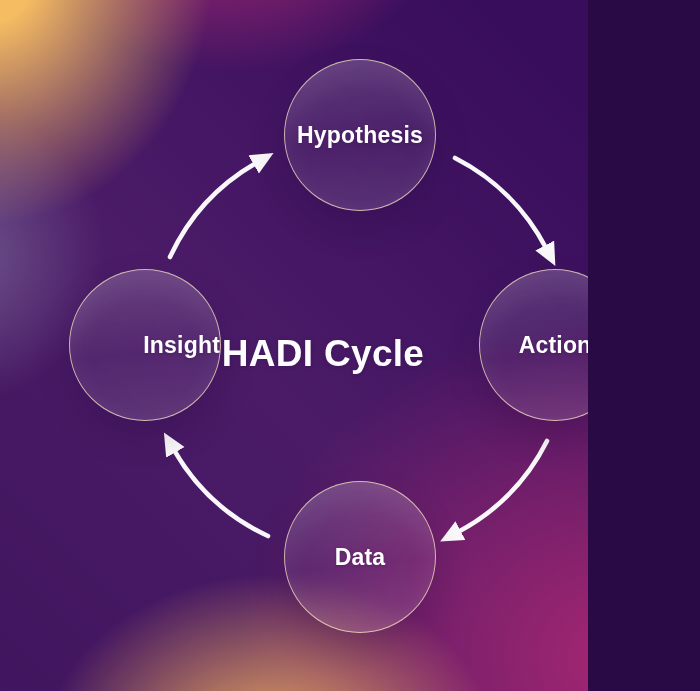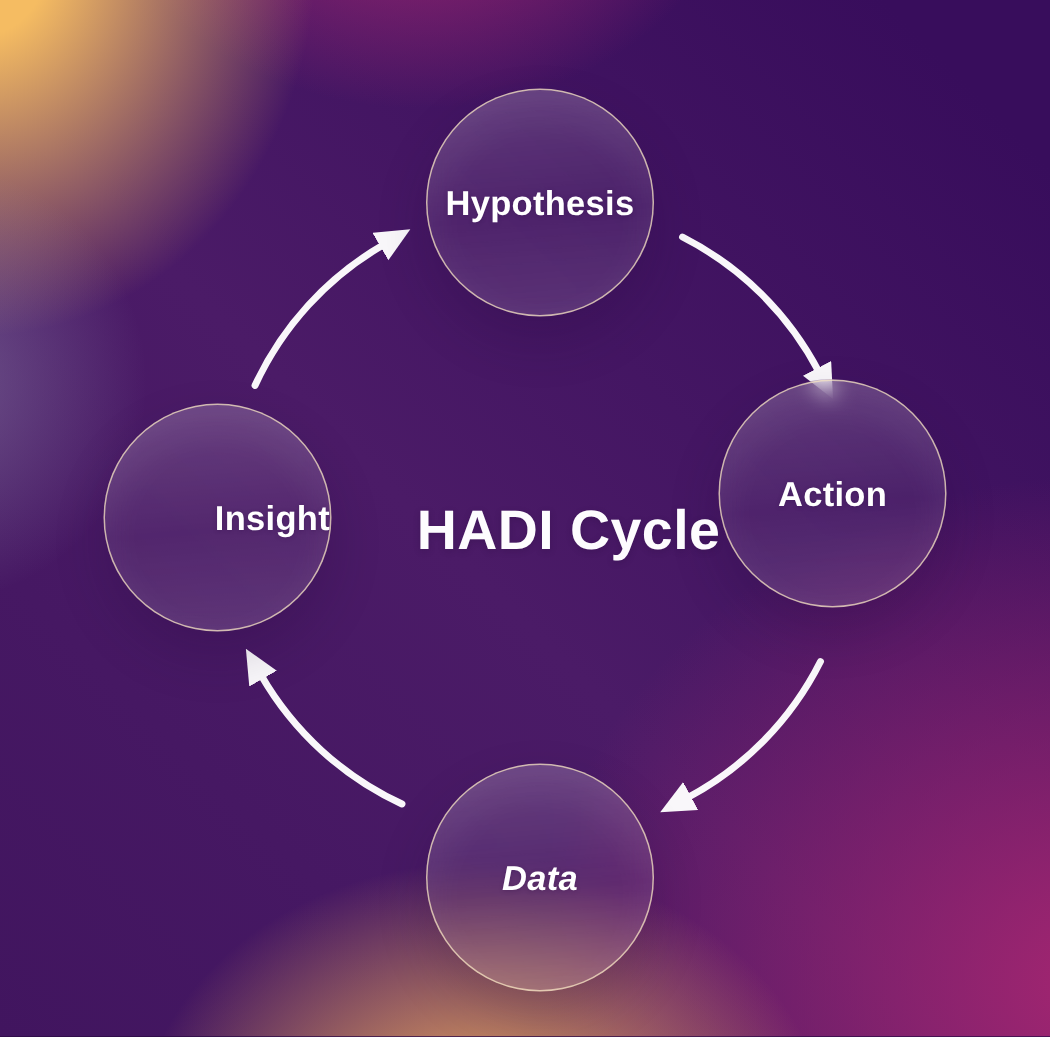--- a/index.html
+++ b/index.html
@@ -1,18 +1,18 @@
 <!DOCTYPE html>
 <html><head>
 <meta charset="utf-8">
 <style>
   html, body { margin: 0; padding: 0; background: #2a0a45; }
   .stage {
     position: relative;
-    width: 700px;
+    width: 588px;
     height: 691px;
     overflow: hidden;
     font-family: "Liberation Sans", "DejaVu Sans", sans-serif;
     background:
       radial-gradient(circle 210px at -7% 37%, rgba(172,178,200,0.40) 0%, rgba(172,178,200,0) 70%),
       radial-gradient(ellipse 330px 370px at -2% -4%, #f5bc62 14%, rgba(245,188,98,0) 68%),
       radial-gradient(ellipse 330px 260px at 40% -14%, rgba(183,44,118,0.92) 0%, rgba(183,44,118,0) 65%),
       radial-gradient(ellipse 360px 290px at 46% 110%, #eaa75e 6%, rgba(234,167,94,0) 64%),
       radial-gradient(ellipse 560px 500px at 105% 95%, #a52671 0%, rgba(165,38,113,0) 68%),
       linear-gradient(225deg, #380d5c 8%, #4b1b67 55%, #41155f 100%);
@@ -34,22 +34,22 @@
   }
   .node-label {
     color: #ffffff;
     font-size: 23px;
     font-weight: 700;
     letter-spacing: 0.2px;
     text-shadow: 0 1px 3px rgba(40,10,60,0.25);
     white-space: nowrap;
   }
   .pos-top    { left: 284px; top:  59px; }
-  .pos-right  { left: 479px; top: 253px; }
-  .pos-bottom { left: 284px; top: 509px; font-style: italic; }
+  .pos-right  { left: 479px; top: 269px; }
+  .pos-bottom { left: 284px; top: 481px; }
   .pos-left   { left:  69px; top: 269px; justify-content: flex-end; }
   .diagram-title {
     position: absolute;
     left: 50%;
     top: 333px;
     transform: translateX(-50%);
     margin-left: 29px;
     color: #fdfcfe;
     font-size: 37px;
     font-weight: bold;

